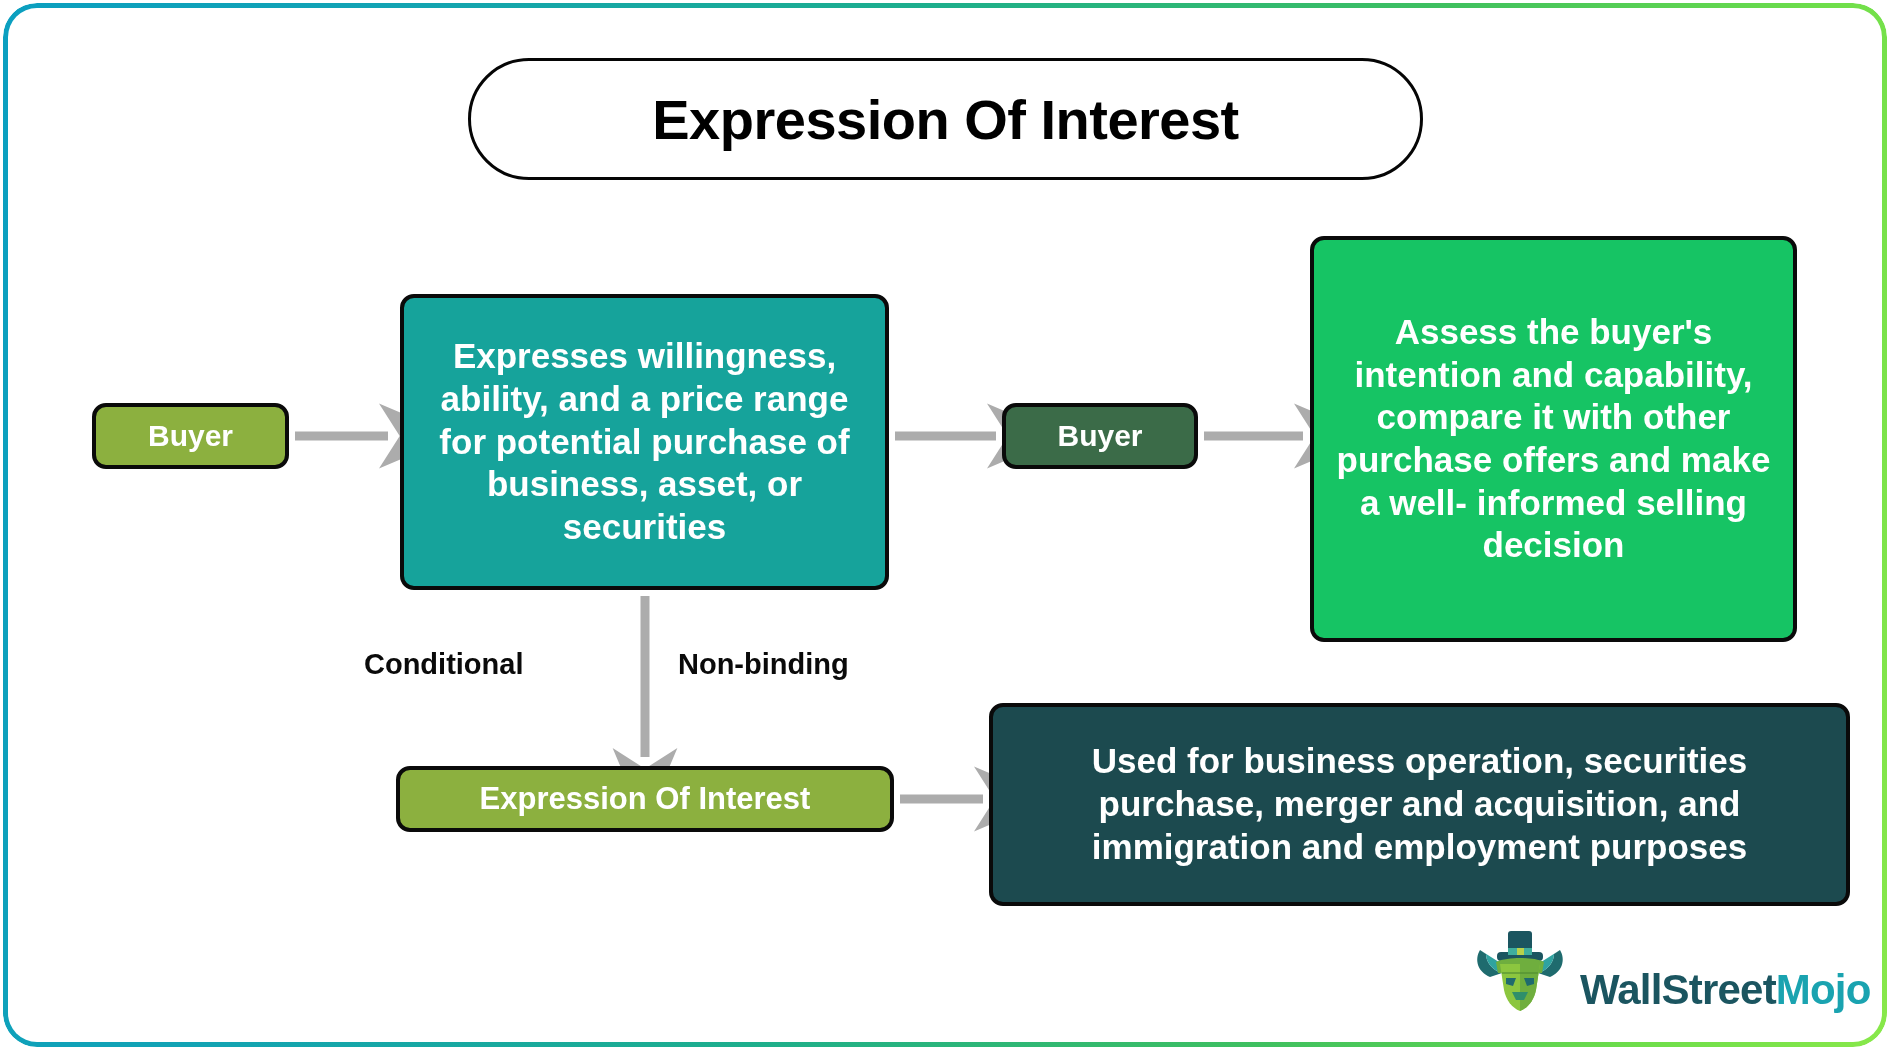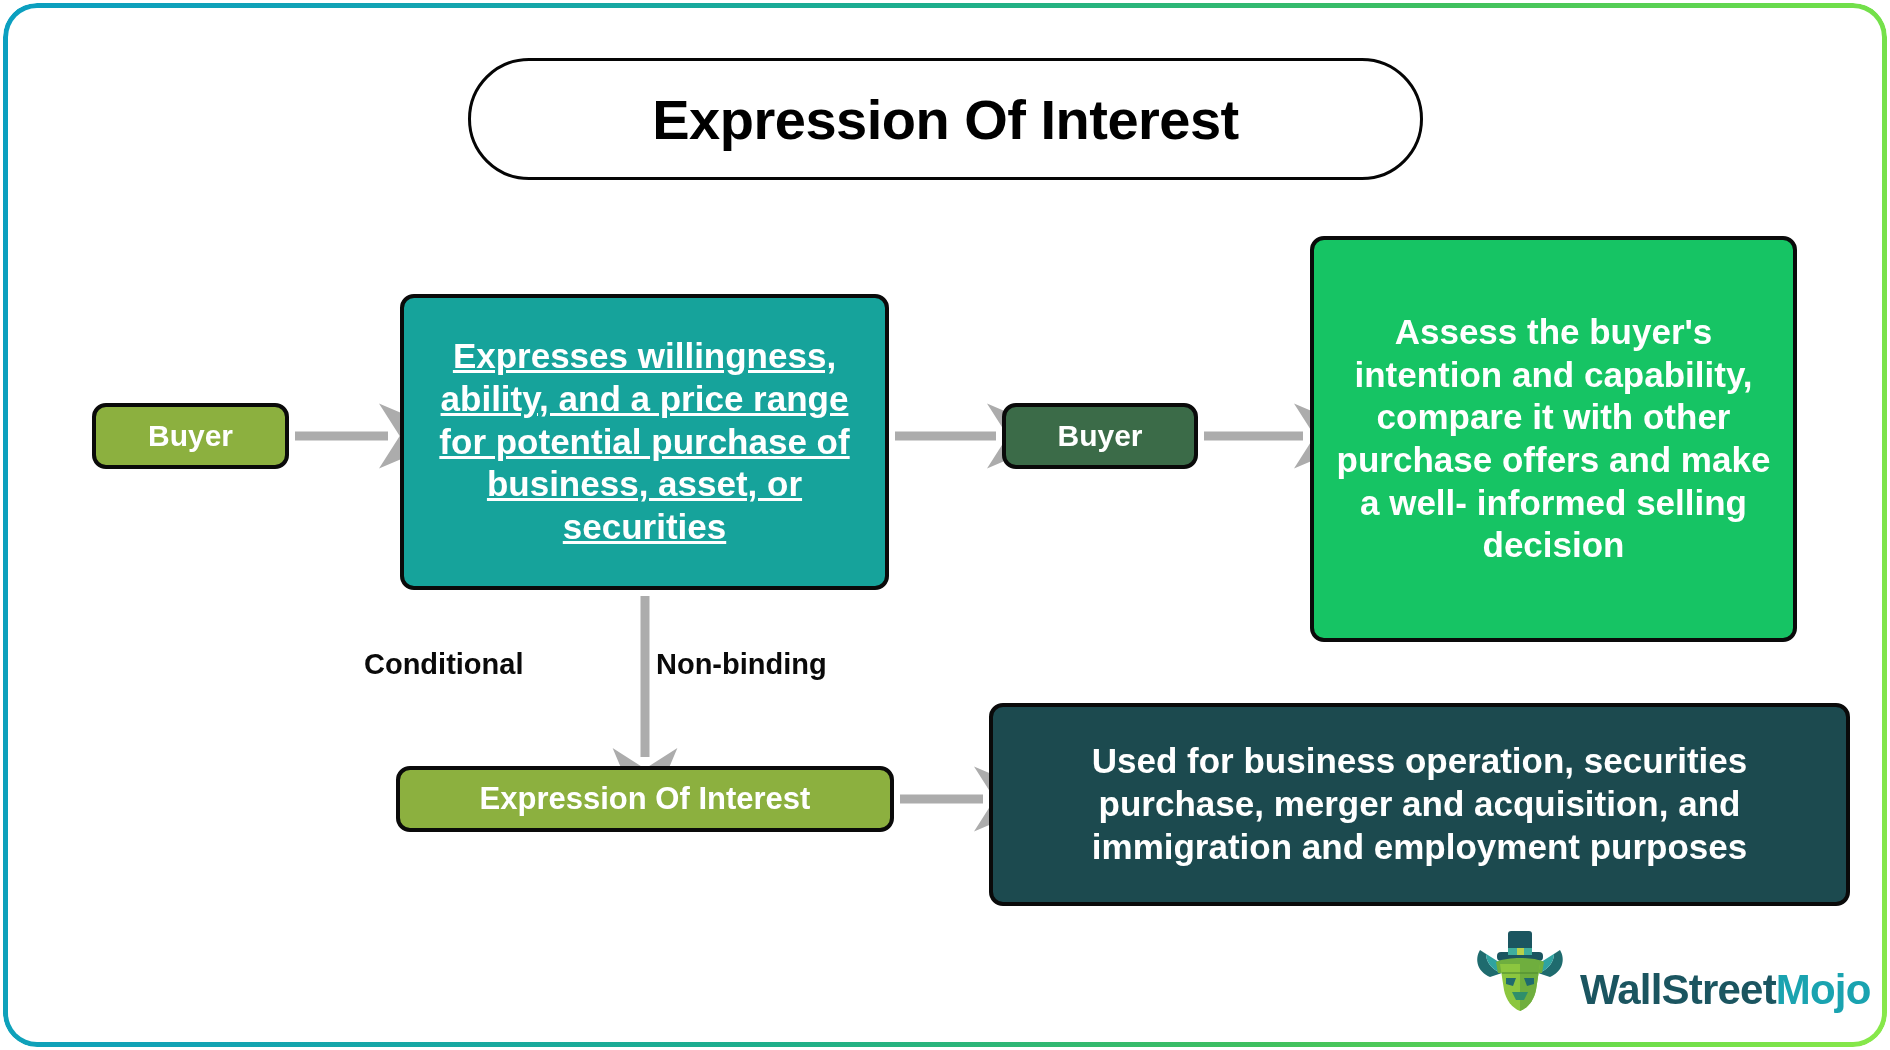--- a/index.html
+++ b/index.html
@@ -85,21 +85,20 @@
     font-size: 30px;
   }
 
   
   #node-expresses {
     left: 400px; top: 294px;
     width: 489px; height: 296px;
     background: #16A39B;
     font-size: 35px;
     padding: 12px 18px;
-    text-decoration: underline;
   }
 
   
   #node-seller {
     left: 1002px; top: 403px;
     width: 196px; height: 66px;
     background: #3B6B48;
     font-size: 30px;
   }
 
@@ -131,21 +130,21 @@
 
   
   .edge-label {
     position: absolute;
     font-size: 29px;
     font-weight: bold;
     color: #0a0a0a;
     white-space: nowrap;
   }
   #label-conditional { left: 364px; top: 648px; text-align: right; }
-  #label-nonbinding  { left: 656px; top: 648px; }
+  #label-nonbinding  { left: 678px; top: 648px; }
 
   
   #arrows { position: absolute; left: 0; top: 0; width: 1890px; height: 1050px; pointer-events: none; }
 
   
   #logo {
     position: absolute;
     left: 1472px; top: 928px;
     width: 370px; height: 86px;
     display: flex;

